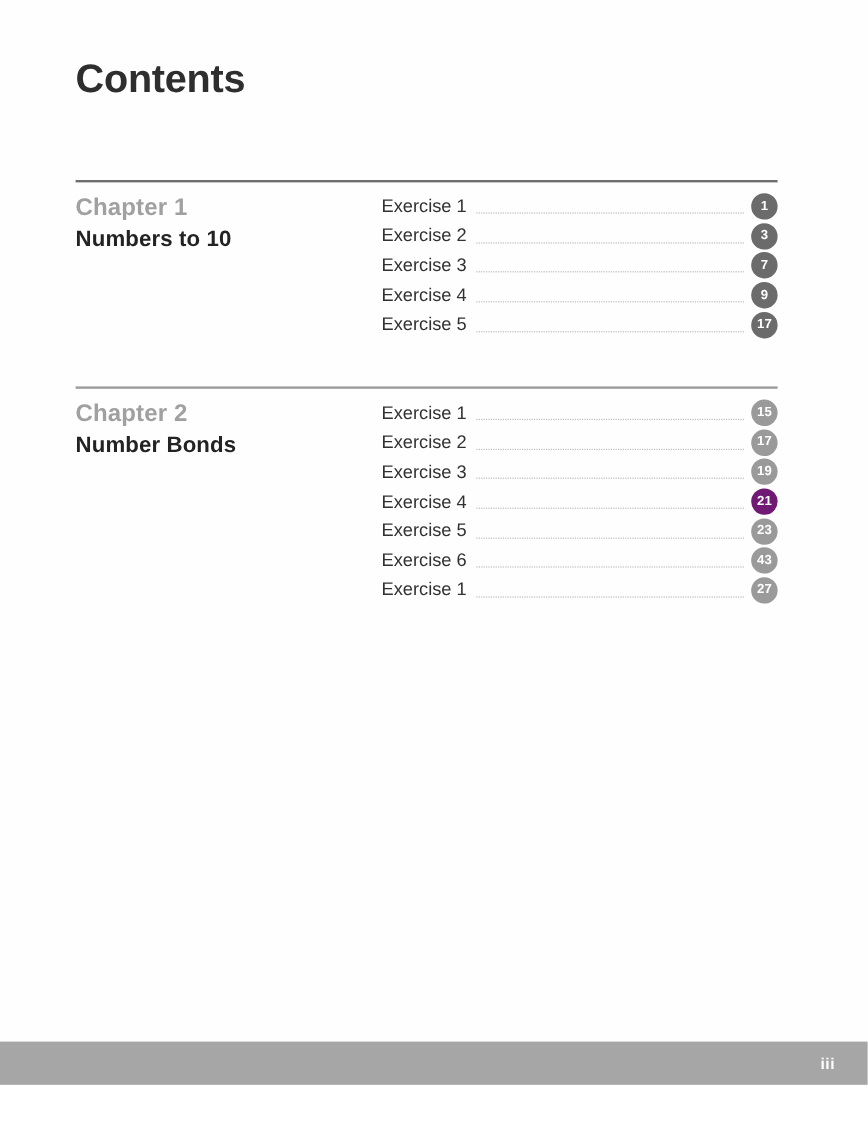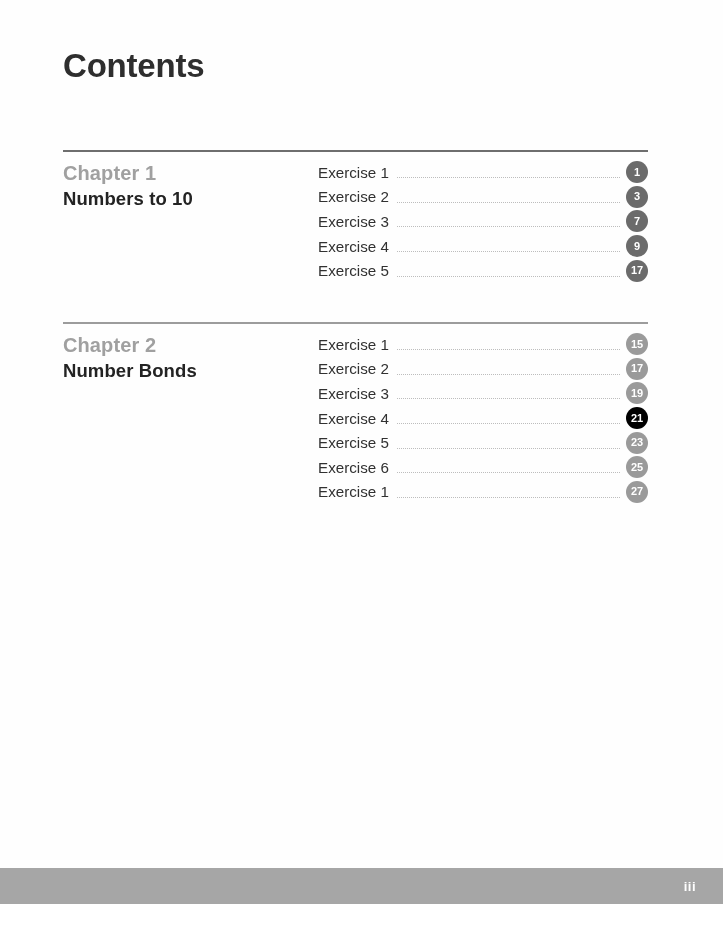--- a/index.html
+++ b/index.html
@@ -231,31 +231,31 @@
               <span class="ex-page" style="background: rgb(154, 154, 154);">17</span>
             </div>
             <div class="exercise-row">
               <span class="ex-label">Exercise 3</span>
               <span class="ex-leader"></span>
               <span class="ex-page" style="background: rgb(154, 154, 154);">19</span>
             </div>
             <div class="exercise-row">
               <span class="ex-label">Exercise 4</span>
               <span class="ex-leader"></span>
-              <span class="ex-page" style="background: #000000;">21</span>
+              <span class="ex-page" style="background: #701a75;">21</span>
             </div>
             <div class="exercise-row">
               <span class="ex-label">Exercise 5</span>
               <span class="ex-leader"></span>
               <span class="ex-page" style="background: rgb(154, 154, 154);">23</span>
             </div>
             <div class="exercise-row">
               <span class="ex-label">Exercise 6</span>
               <span class="ex-leader"></span>
-              <span class="ex-page" style="background: rgb(154, 154, 154);">25</span>
+              <span class="ex-page" style="background: rgb(154, 154, 154);">43</span>
             </div>
             <div class="exercise-row">
               <span class="ex-label">Exercise 1</span>
               <span class="ex-leader"></span>
               <span class="ex-page" style="background: rgb(154, 154, 154);">27</span>
             </div>
           </div>
         </div>
       </div>
     </div>

